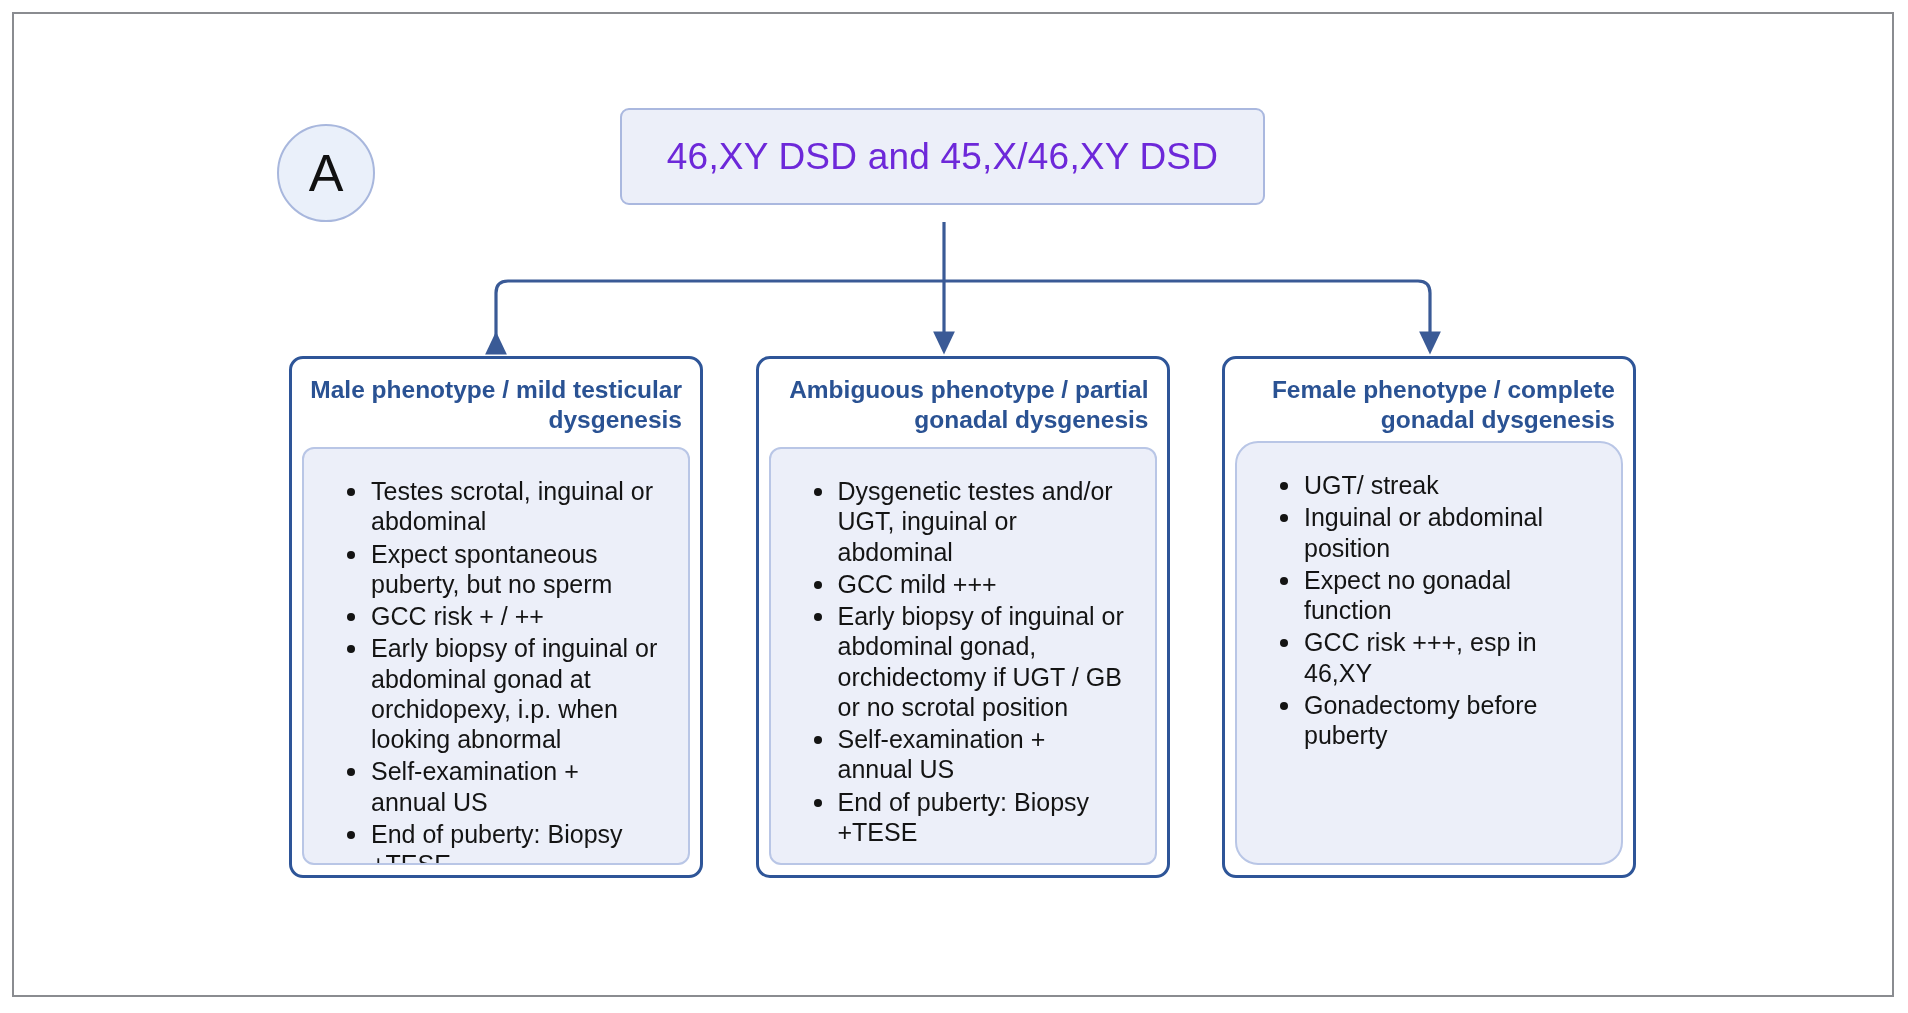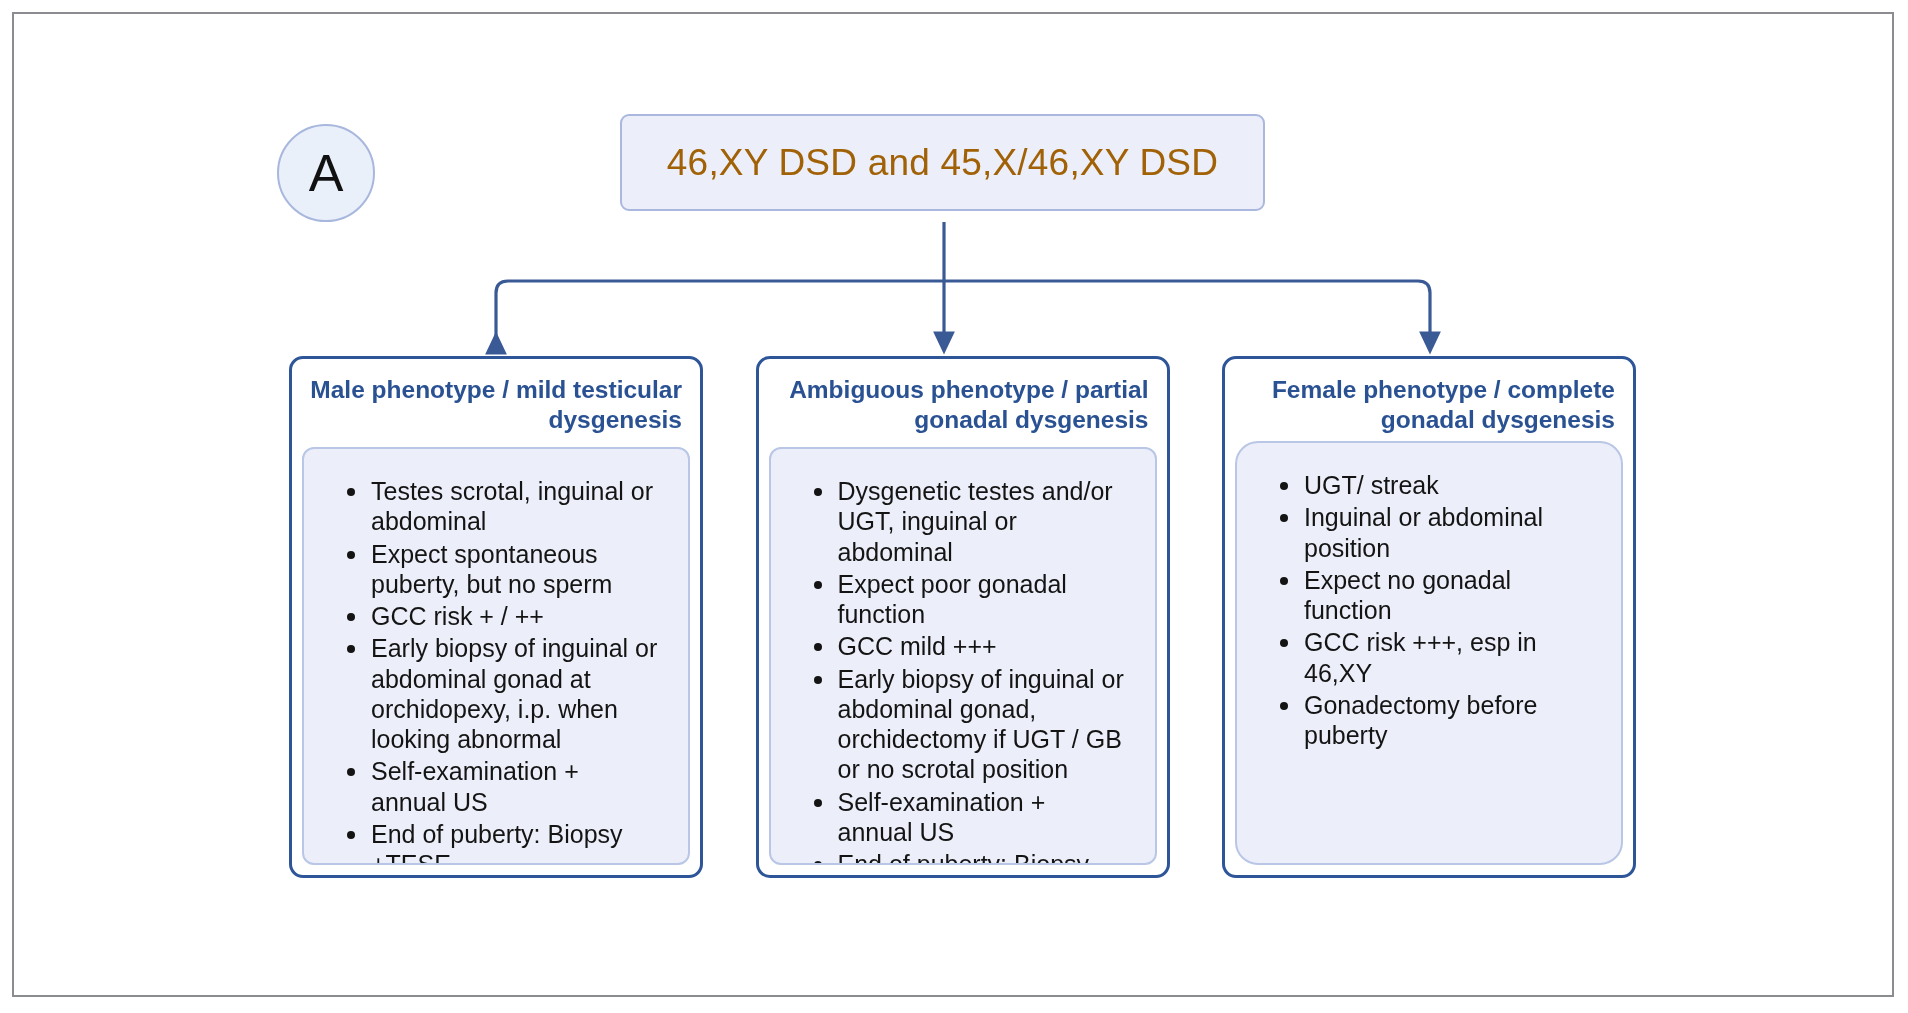--- a/index.html
+++ b/index.html
@@ -45,32 +45,32 @@
     justify-content: center;
     font-size: 52px;
     color: #111111;
     font-weight: 400;
   }
 
   
   .root-box {
     position: absolute;
     left: 620px;
-    top: 114px;
+    top: 108px;
     width: 645px;
     height: 97px;
     background: #eceff9;
     border: 2px solid #aab8df;
     border-radius: 9px;
     box-sizing: border-box;
     display: flex;
     align-items: center;
     justify-content: center;
     font-size: 37px;
-    color: #a16207;
+    color: #6d28d9;
     letter-spacing: 0.2px;
   }
 
   
   .connectors {
     position: absolute;
     left: 0;
     top: 0;
     width: 1908px;
     height: 1013px;
@@ -184,21 +184,20 @@
           <li>End of puberty: Biopsy +TESE</li>
         </ul>
       </div>
     </div>
 
     <div class="card">
       <div class="card-title">Ambiguous phenotype / partial gonadal dysgenesis</div>
       <div class="card-body">
         <ul>
           <li>Dysgenetic testes and/or UGT, inguinal or abdominal</li>
-          <li>Expect poor gonadal function</li>
           <li>GCC mild +++</li>
           <li>Early biopsy of inguinal or abdominal gonad, orchidectomy if UGT / GB or no scrotal position</li>
           <li>Self-examination + annual US</li>
           <li>End of puberty: Biopsy +TESE</li>
         </ul>
       </div>
     </div>
 
     <div class="card variant-tall">
       <div class="card-title">Female phenotype / complete gonadal dysgenesis</div>

